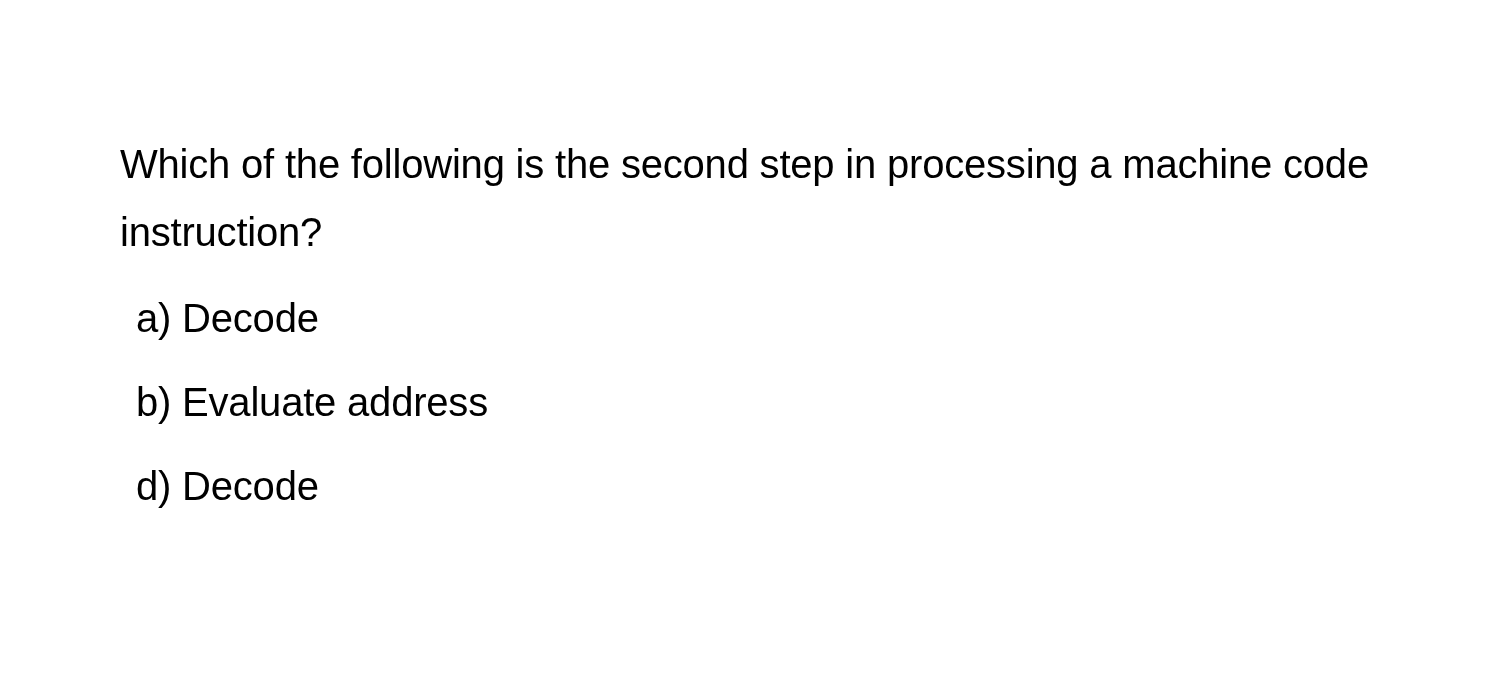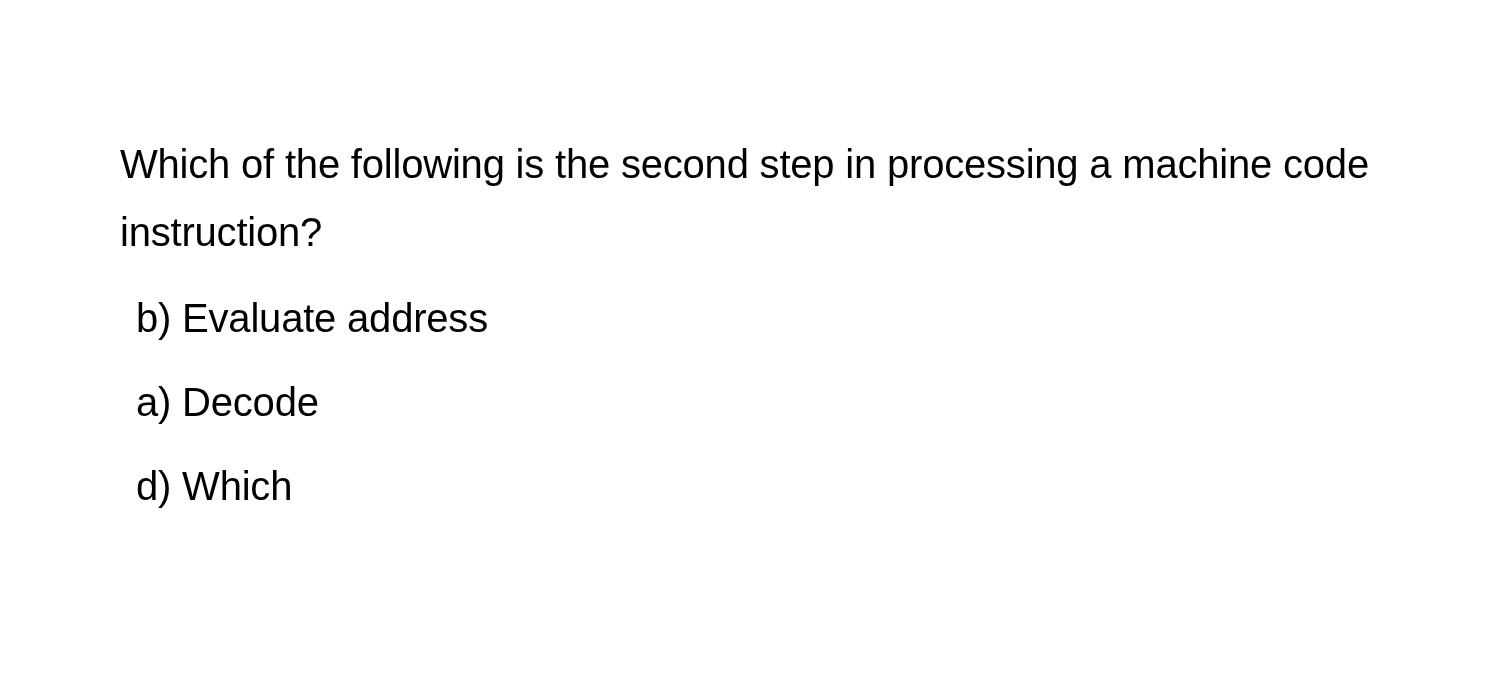--- a/index.html
+++ b/index.html
@@ -28,16 +28,16 @@
       line-height: 1.7;
       color: #000000;
       letter-spacing: -0.2px;
     }
   </style>
 </head>
 <body>
 
 <div class="question-text">Which of the following is the second step in processing a machine code instruction?</div>
 <div class="options">
+  <div class="option">a) Decode</div>
   <div class="option">b) Evaluate address</div>
-  <div class="option">a) Decode</div>
-  <div class="option">d) Which</div>
+  <div class="option">d) Decode</div>
 </div>
 
 </body></html>

